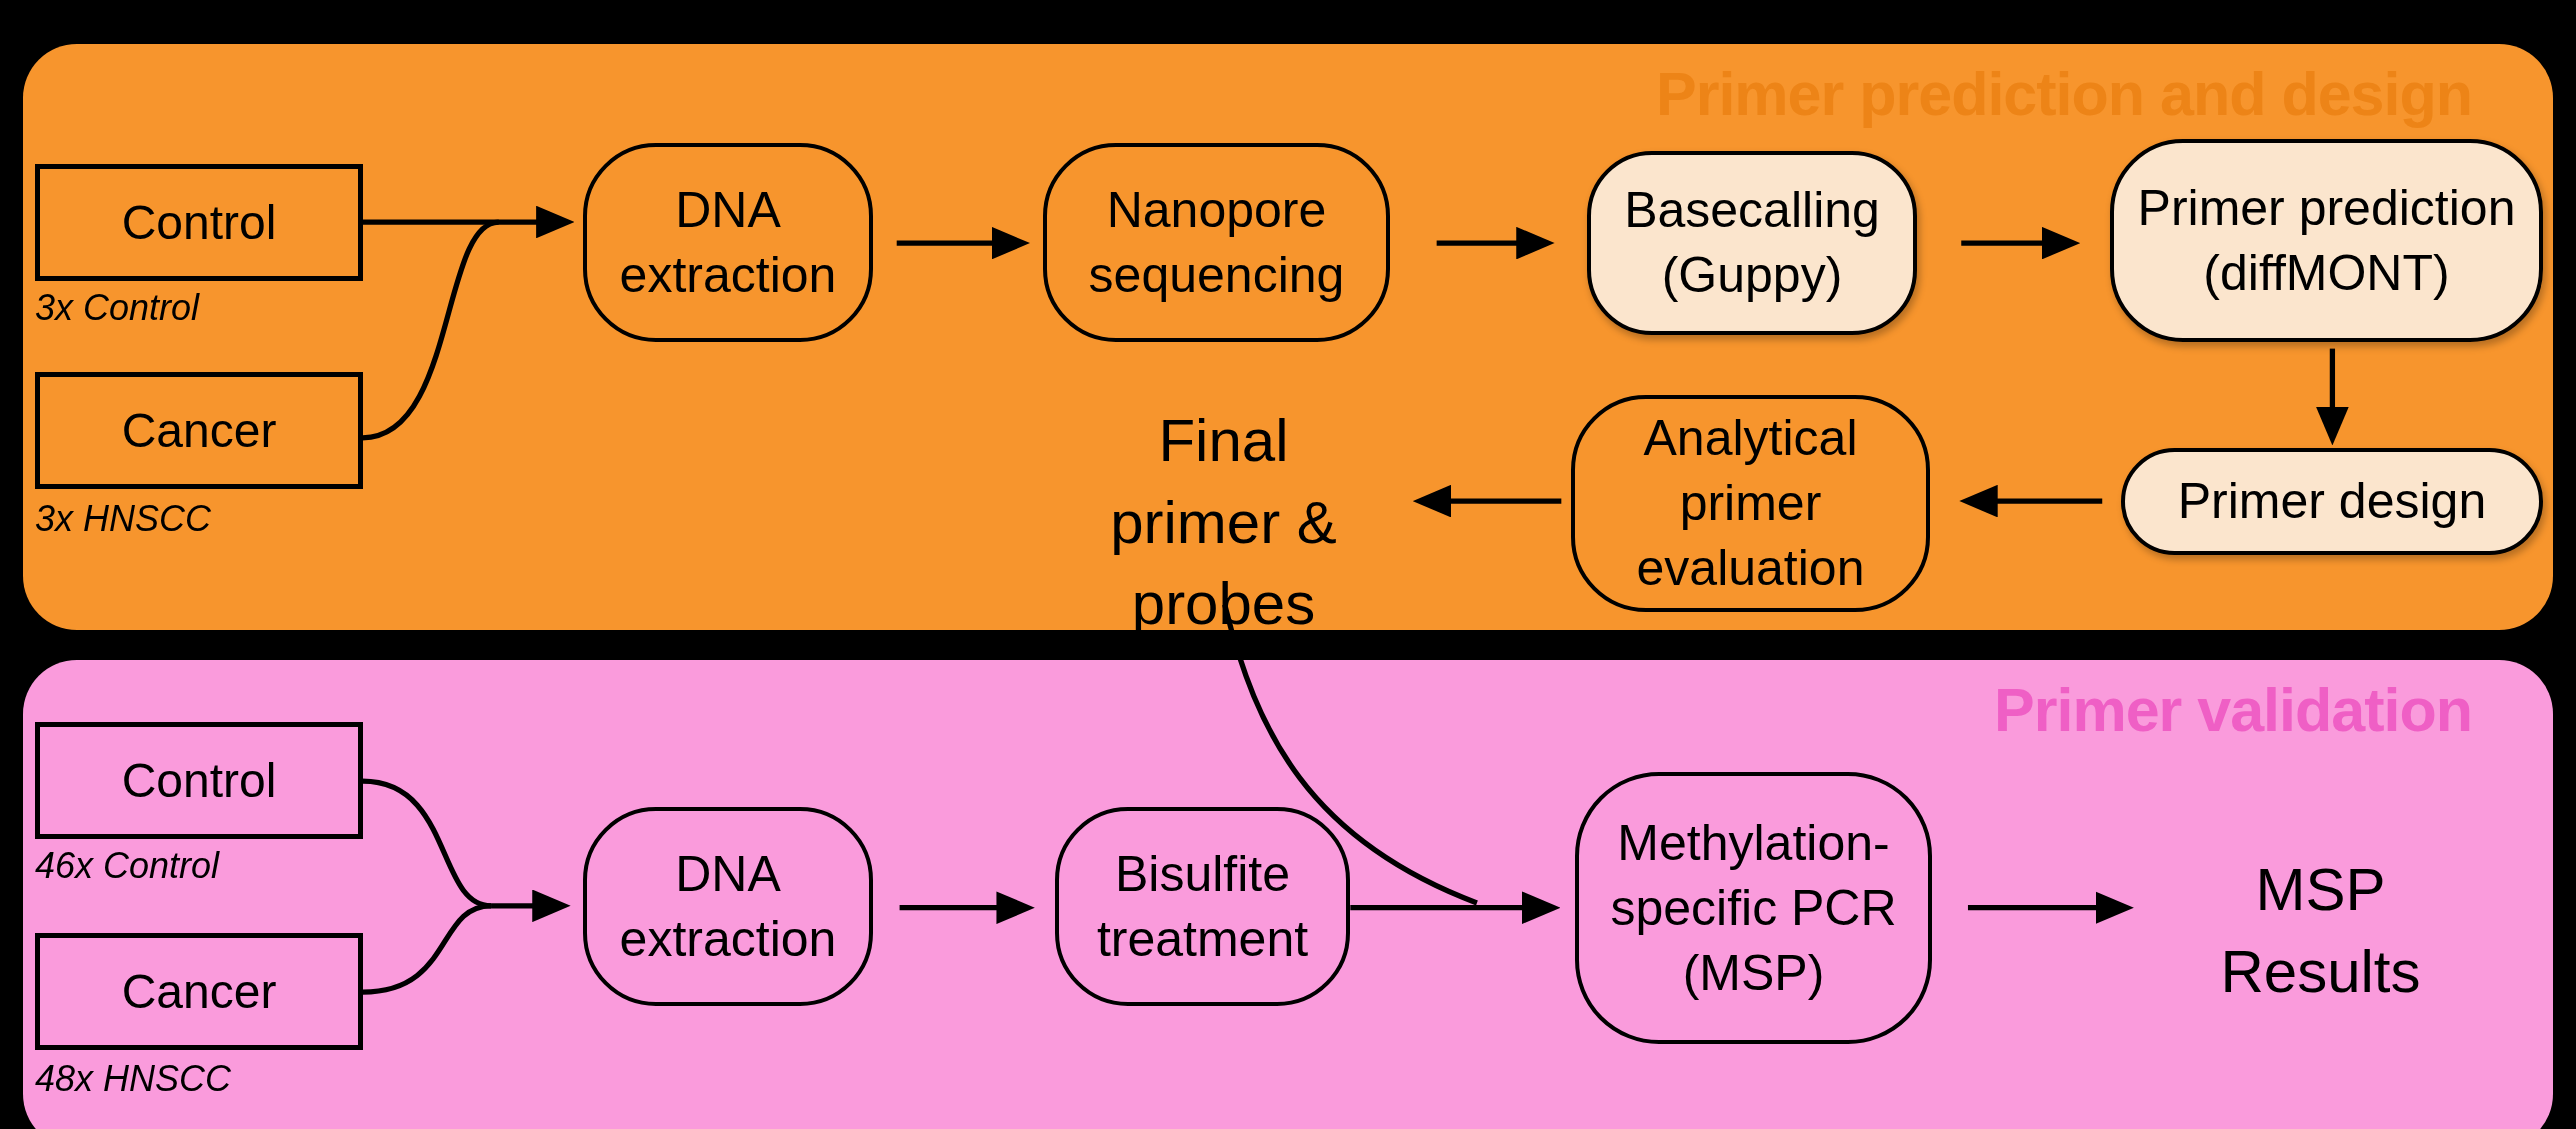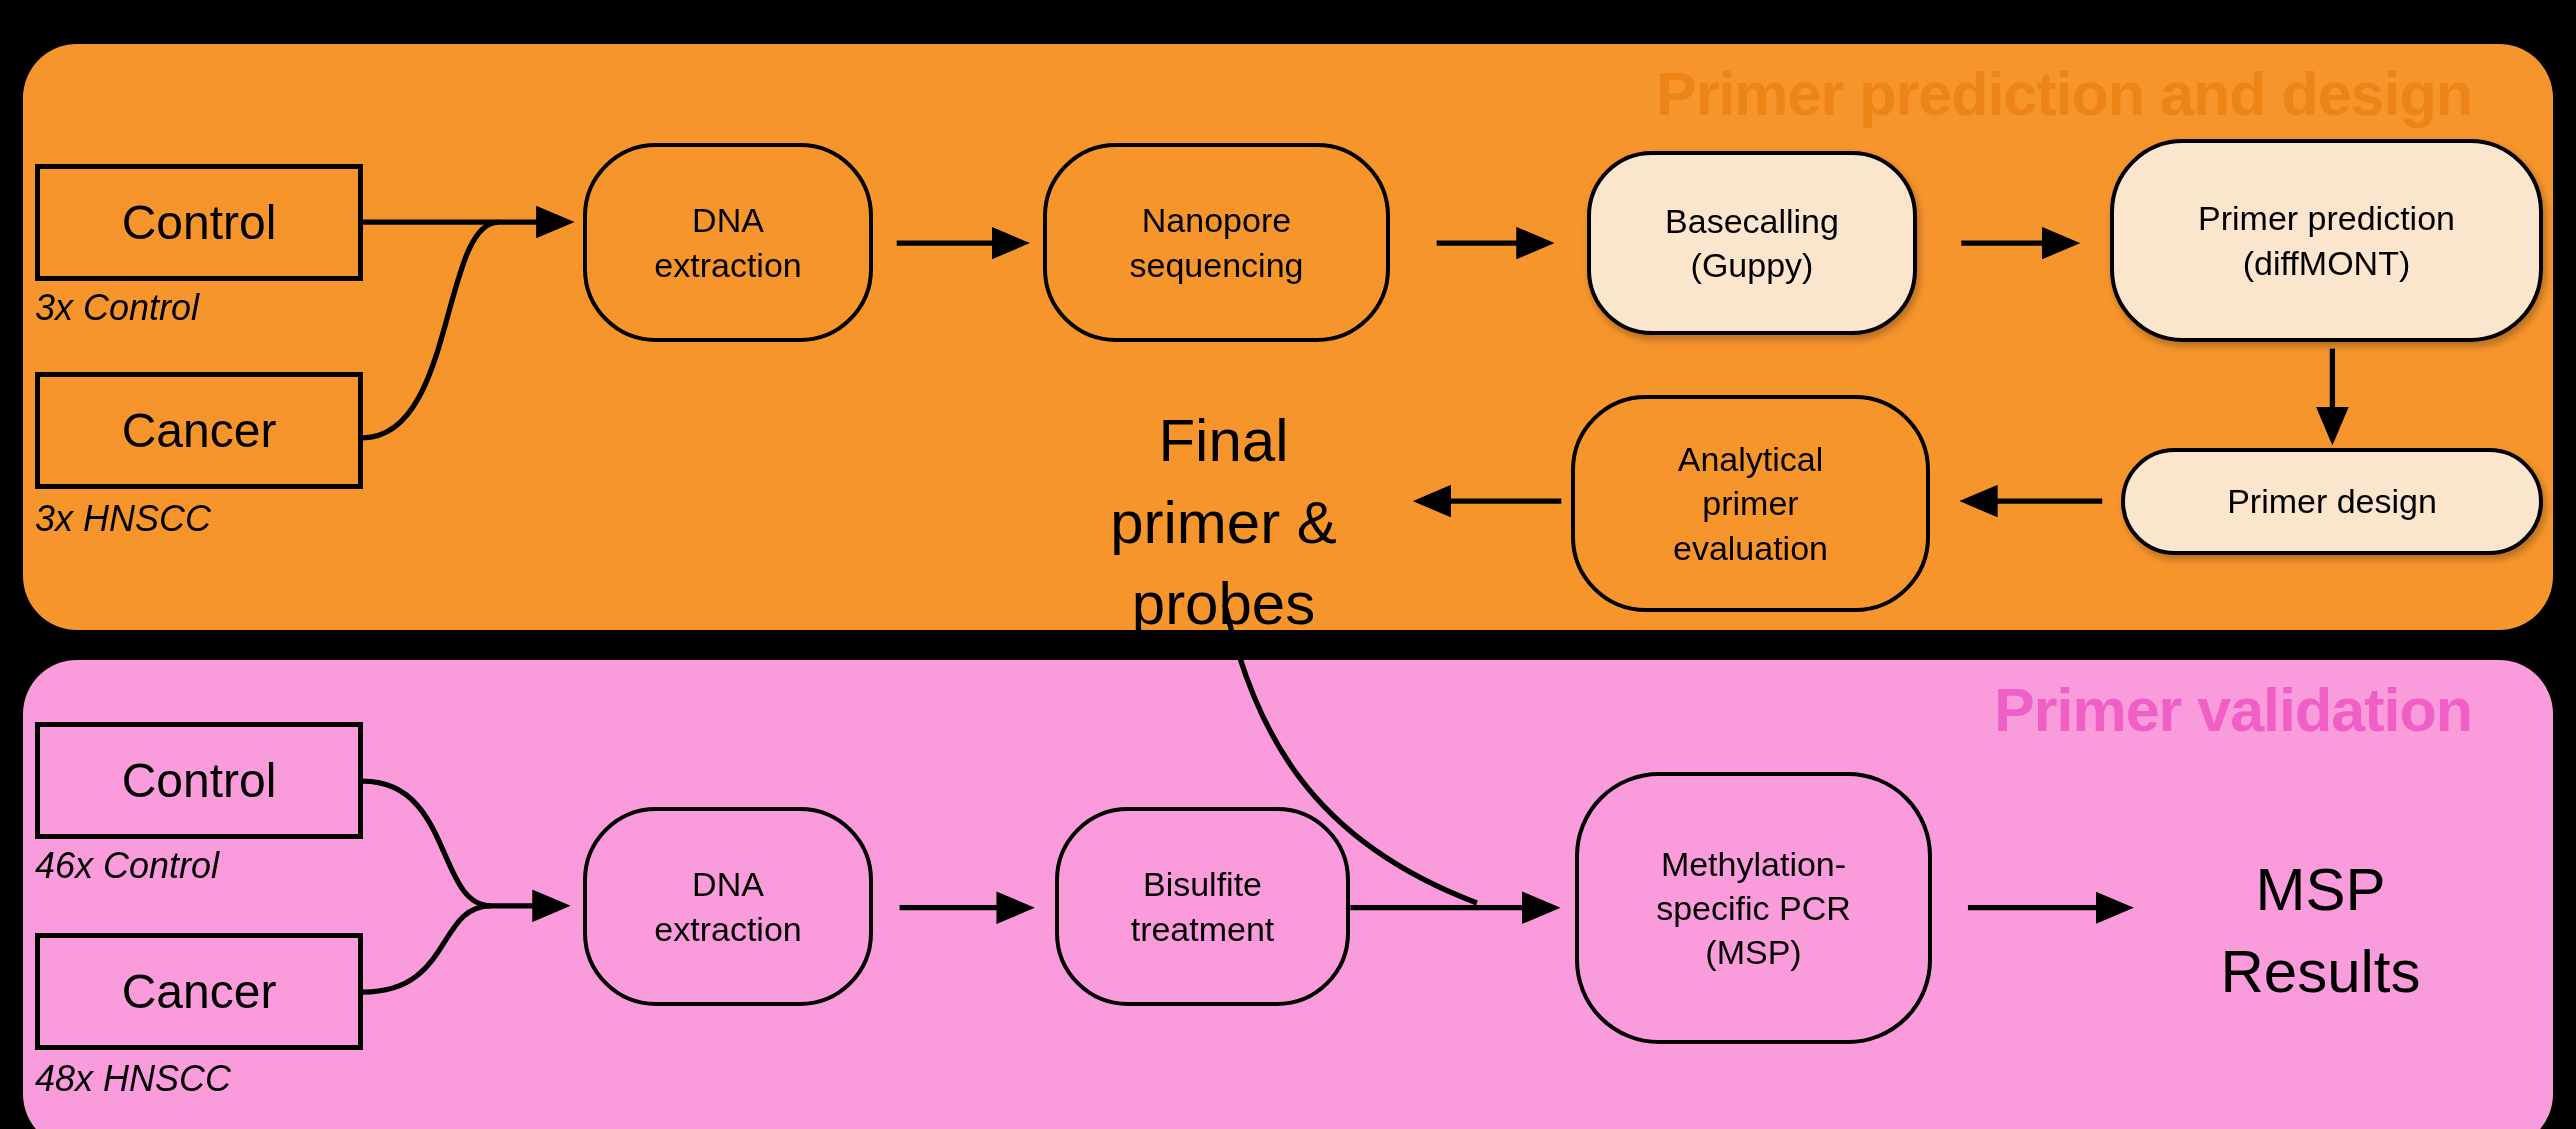--- a/index.html
+++ b/index.html
@@ -33,21 +33,21 @@
     font-size:48px;line-height:1;
   }
   .sub-label{
     position:absolute;font-size:36px;font-style:italic;
     text-align:left;white-space:nowrap;
   }
   .node{
     position:absolute;box-sizing:border-box;
     border:4.8px solid var(--stroke);
     display:flex;align-items:center;justify-content:center;
-    text-align:center;font-size:34px;line-height:1.3;
+    text-align:center;font-size:50px;line-height:1.3;
     white-space:pre-line;
   }
   .node.plain{background:transparent;}
   .node.highlight{background:var(--node_highlight);box-shadow:2.9px 4.8px 7.7px rgba(0,0,0,0.25);}
   .free-text{
     position:absolute;text-align:center;font-size:60px;line-height:1.36;
     white-space:pre-line;
   }
   svg.overlay{position:absolute;left:0;top:0;pointer-events:none;}
   .connector{stroke:var(--stroke);stroke-width:5.5px;fill:none;}

